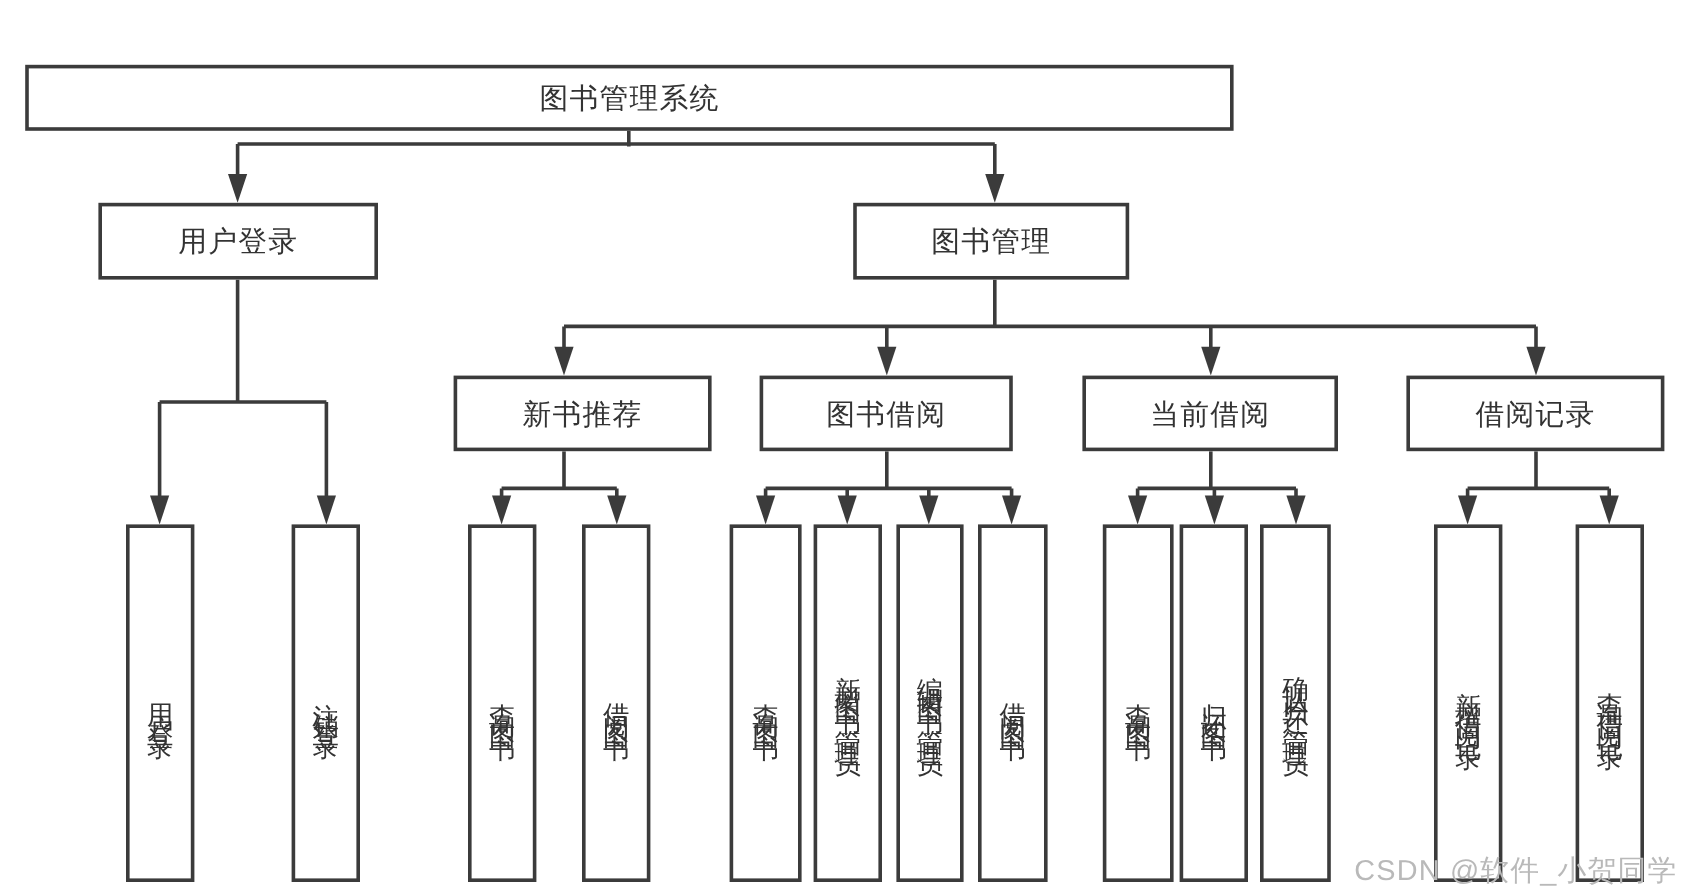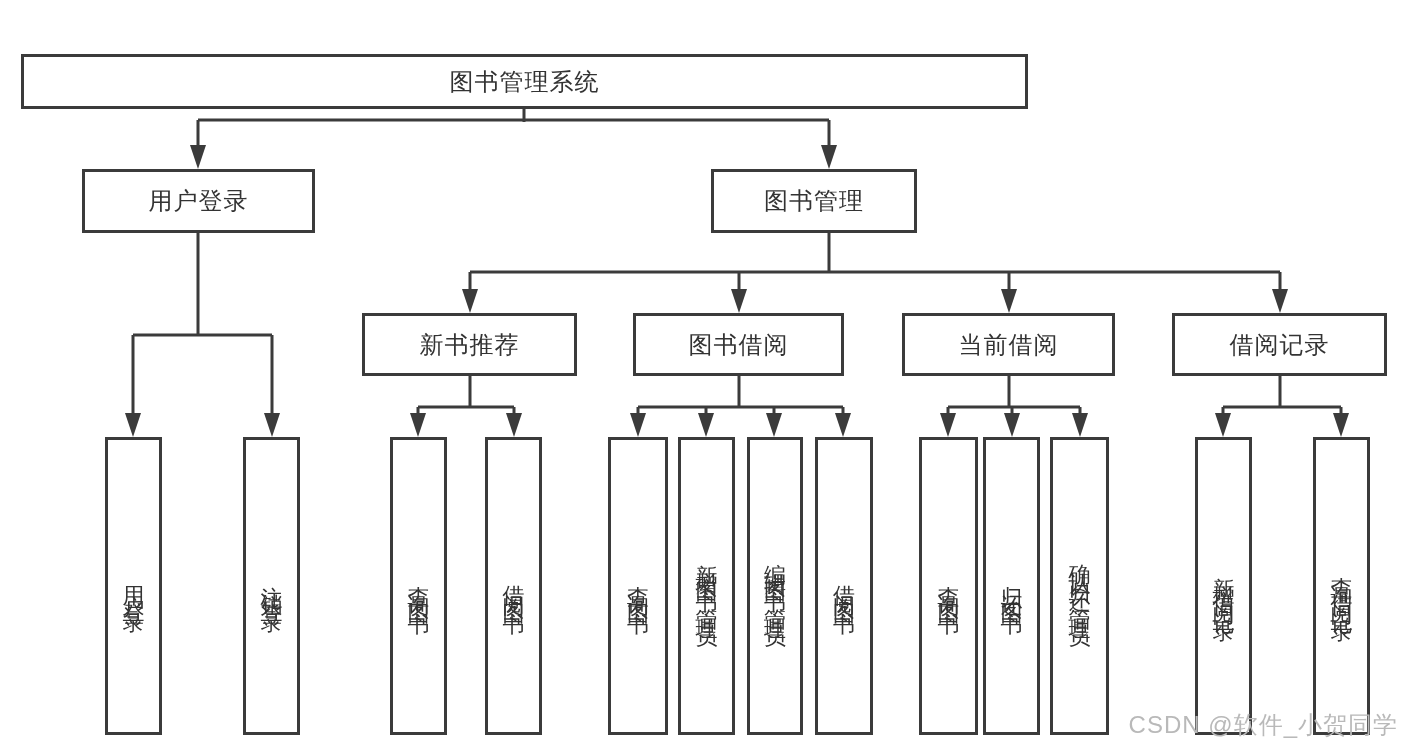--- a/index.html
+++ b/index.html
@@ -121,25 +121,25 @@
     <polygon points="1333,413 1349,413 1341,437"></polygon>
   </svg>
 
   <div class="box hbox root-box" style="left:21px; top:13px; width:1007px; height:55px;margin-top:41px;">
     <span>图书管理系统</span>
   </div>
 
   <div class="box hbox" style="left:82px; top:169px; width:233px; height:64px;">
     <span>用户登录</span>
   </div>
-  <div class="box hbox" style="left:711px; top:169px; width:206px; height:64px;">
+  <div class="box hbox" style="left:711px; top:169px; width:230px; height:64px;">
     <span>图书管理</span>
   </div>
 
-  <div class="box hbox" style="left:362px; top:313px; width:215px; height:63px;">
+  <div class="box hbox" style="left:378px; top:313px; width:215px; height:63px;">
     <span>新书推荐</span>
   </div>
   <div class="box hbox" style="left:633px; top:313px; width:211px; height:63px;">
     <span>图书借阅</span>
   </div>
   <div class="box hbox" style="left:902px; top:313px; width:213px; height:63px;">
     <span>当前借阅</span>
   </div>
   <div class="box hbox" style="left:1172px; top:313px; width:215px; height:63px;">
     <span>借阅记录</span>

